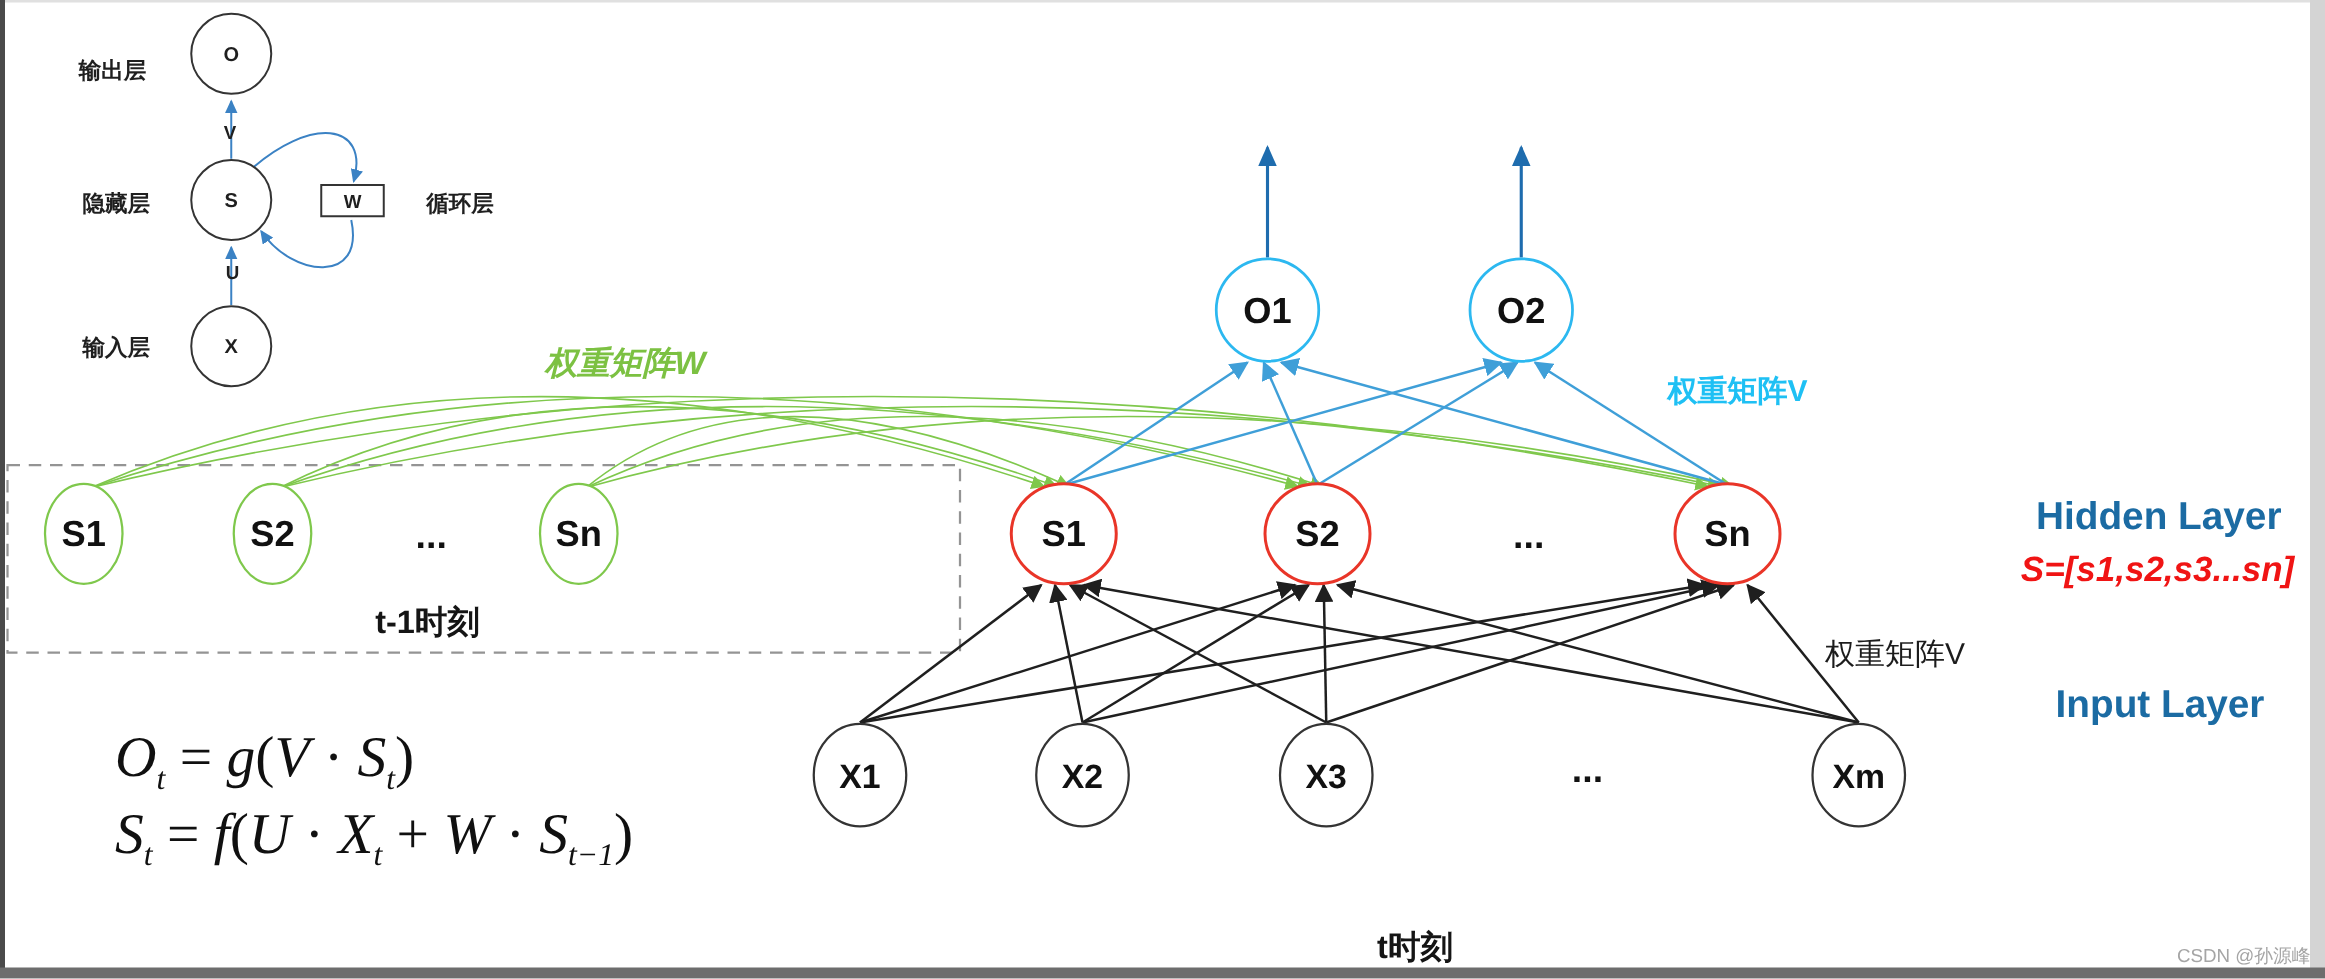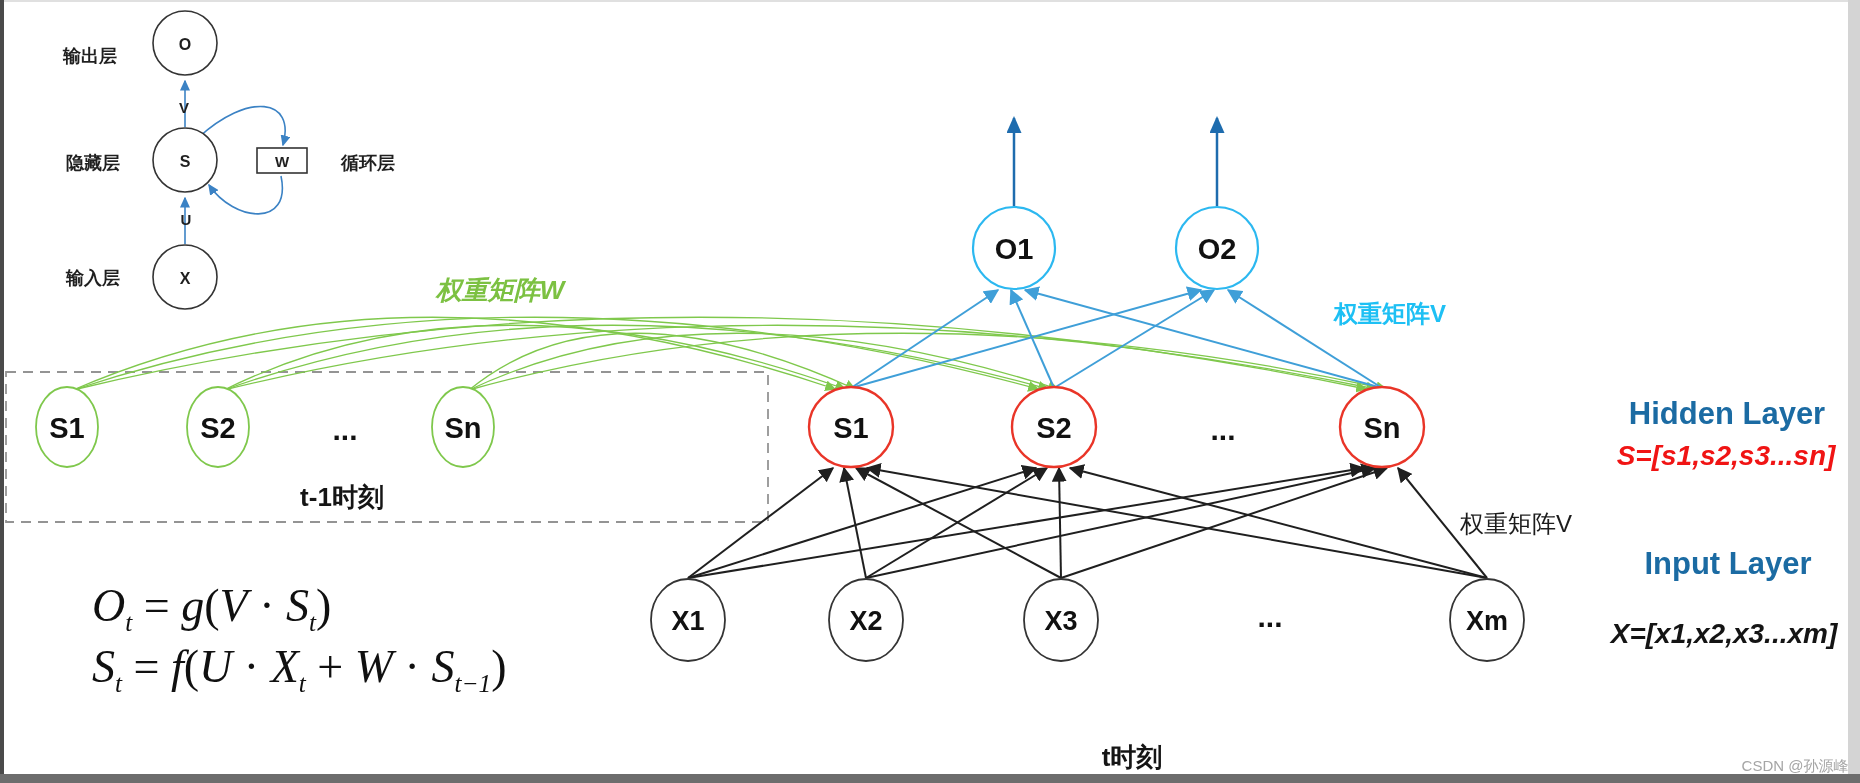--- a/index.html
+++ b/index.html
@@ -144,19 +144,18 @@
   <div class="ct wlab" style="left:500px;top:290px;color:#7cc142;font-style:italic;">权重矩阵W</div>
   <div class="ct wlab" style="left:1390px;top:314px;color:#1ec0f4;font-size:24px;">权重矩阵V</div>
   <div class="ct wlab" style="left:1516px;top:524px;color:#1c1c1c;font-size:24px;font-weight:500;">权重矩阵V</div>
 
   <div class="ct time" style="left:342px;top:497px;text-align:right;">t-1时刻</div>
   <div class="ct time" style="left:1132px;top:757px;">t时刻</div>
 
   <div class="ct layer" style="left:1727px;top:413px;color:#1b6ba3;">Hidden Layer</div>
   <div class="ct vec" style="left:1726px;top:456px;color:#f01414;">S=[s1,s2,s3...sn]</div>
   <div class="ct layer" style="left:1728px;top:563px;color:#1b6ba3;">Input Layer</div>
-  <div class="ct vec" style="left:1724px;top:634px;color:#141414;">X=[x1,x2,x3...xm]</div>
 
   <div class="formula" id="formula1" style="left:92px;top:583px;"><span class="var">O</span><sub>t</sub><span> = </span><span class="var">g</span><span>(</span><span class="var">V</span><span> · </span><span class="var">S</span><sub>t</sub><span>)</span></div>
   <div class="formula" id="formula2" style="left:92px;top:644px;"><span class="var">S</span><sub>t</sub><span> = </span><span class="var">f</span><span>(</span><span class="var">U</span><span> · </span><span class="var">X</span><sub>t</sub><span> + </span><span class="var">W</span><span> · </span><span class="var">S</span><sub>t−1</sub><span>)</span></div>
 
   <div class="ct watermark" style="left:1795px;top:765px;">CSDN @孙源峰</div>
 </div>
 
 </body></html>

